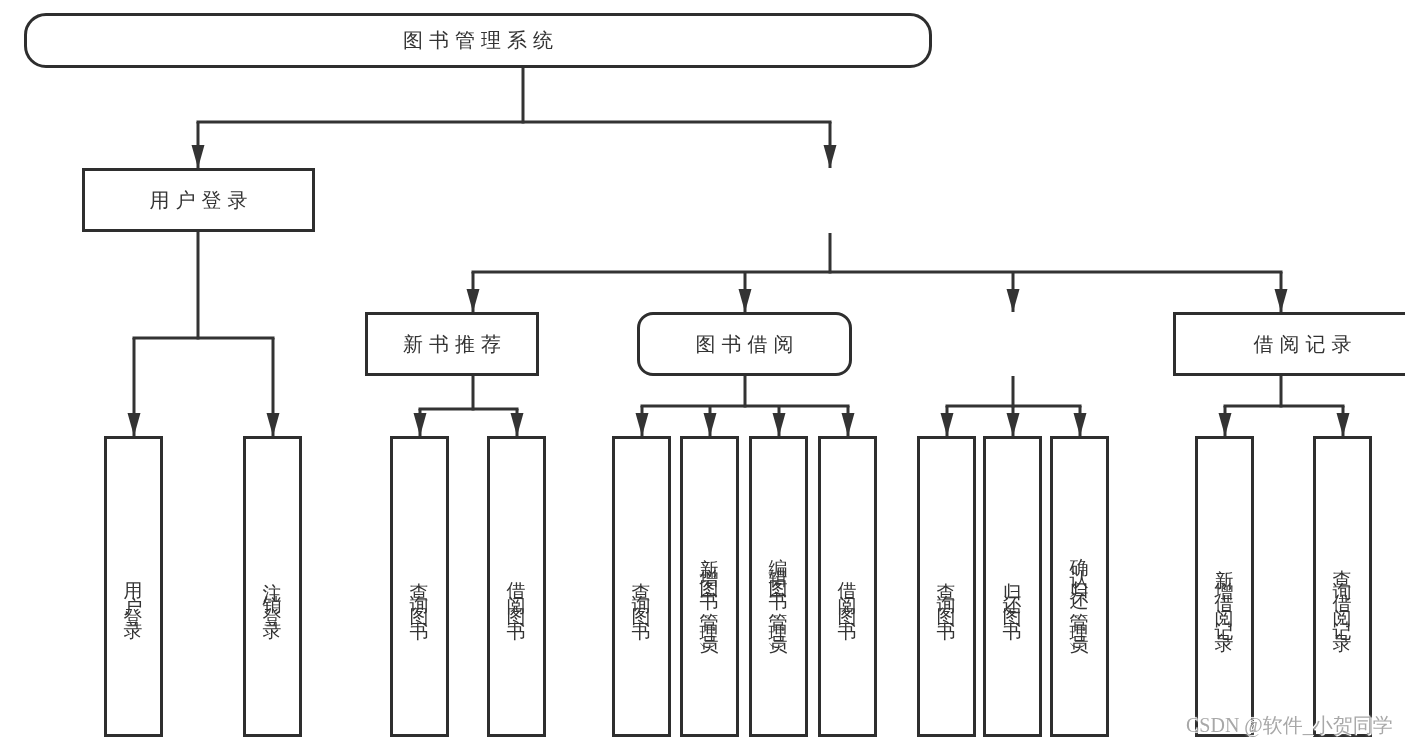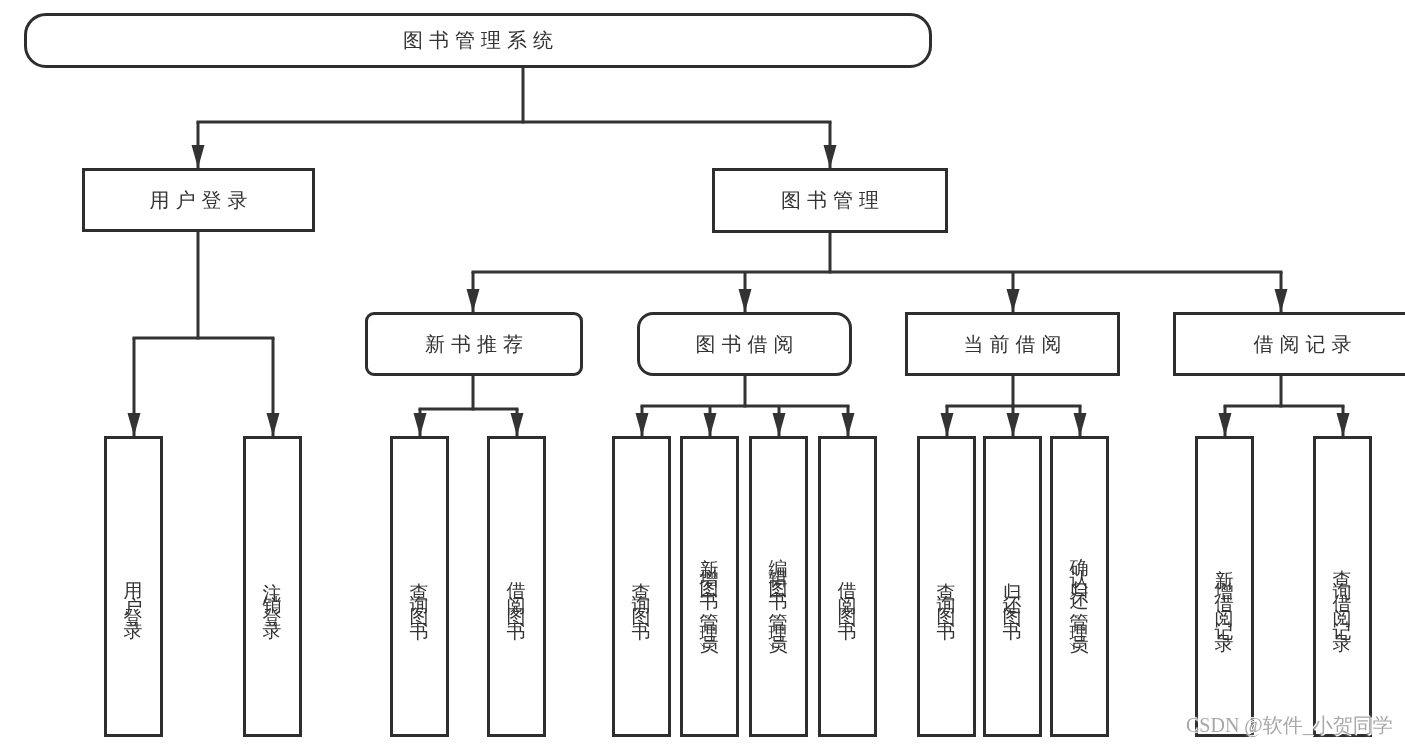--- a/index.html
+++ b/index.html
@@ -109,32 +109,26 @@
     <path class="wire" d="M1343,406 V436" marker-end="url(#arw)"></path>
   </svg>
 
   <div class="node" style="left:24px;top:13px;width:908px;height:55px;border-radius:22px;">
     <span class="hlabel">图书管理系统</span>
   </div>
 
   <div class="node" style="left:82px;top:168px;width:233px;height:64px;">
     <span class="hlabel">用户登录</span>
   </div>
-  <div class="node" style="left:712px;top:168px;width:236px;height:65px;">
-    <span class="hlabel">图书管理</span>
-  </div>
 
-  <div class="node" style="left:365px;top:312px;width:218px;height:64px;border-radius:9px;">
+  <div class="node" style="left:365px;top:312px;width:174px;height:64px;">
     <span class="hlabel">新书推荐</span>
   </div>
   <div class="node" style="left:637px;top:312px;width:215px;height:64px;border-radius:16px;">
     <span class="hlabel">图书借阅</span>
-  </div>
-  <div class="node" style="left:905px;top:312px;width:215px;height:64px;">
-    <span class="hlabel">当前借阅</span>
   </div>
   <div class="node" style="left:1173px;top:312px;width:239px;height:64px;padding-left:20px;">
     <span class="hlabel">借阅记录</span>
   </div>
 
   <div class="leaf" style="left:104px;">
     <span class="vtext" style="letter-spacing: 13px; padding-top: 13px;">用户登录</span>
   </div>
   <div class="leaf" style="left:243px;">
     <span class="vtext" style="letter-spacing: 13px; padding-top: 13px;">注销登录</span>

